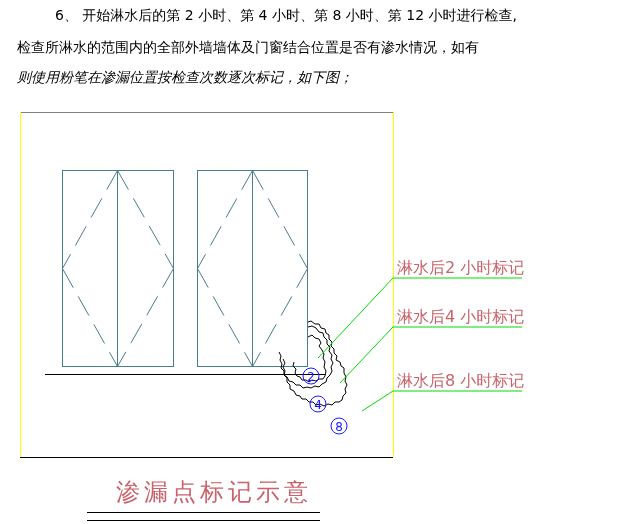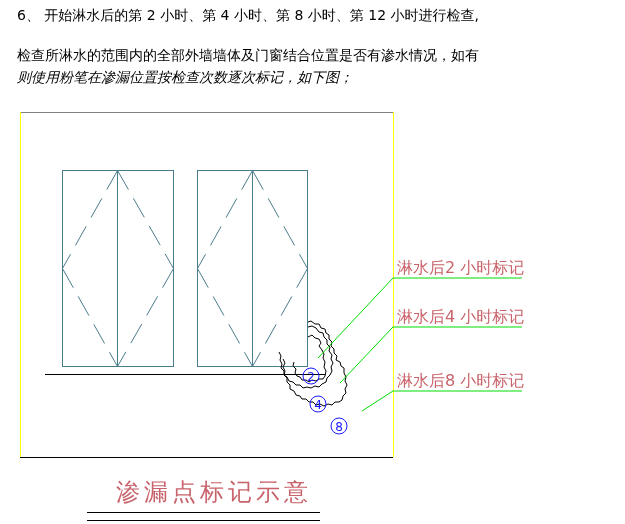--- a/index.html
+++ b/index.html
@@ -1,20 +1,20 @@
 <!DOCTYPE html>
 <html><head>
 <meta charset="utf-8">
 <style>
   html, body { margin: 0; padding: 0; background: #ffffff; }
   body { width: 625px; height: 524px; position: relative; overflow: hidden;
          font-family: "DejaVu Sans", "Liberation Sans", sans-serif; }
   .para { position: absolute; left: 17px; font-size: 14px; color: #000; line-height: 18px; white-space: nowrap; }
-  #p1 { top: 6px; }
-  #p2 { top: 46px; }
+  #p1 { top: 6px; margin-left: 38px; }
+  #p2 { top: 38px; }
   #p3 { top: 68px; font-style: italic; }
   svg { position: absolute; left: 0; top: 0; }
   .label { font-family: "DejaVu Sans", sans-serif; font-size: 16px; fill: #c8636b; }
   .caption { font-family: "DejaVu Serif", serif; font-size: 24px; fill: #c8636b; letter-spacing: 4px; }
   .circ-num { font-family: "DejaVu Sans", sans-serif; font-size: 12px; fill: #1a1aff; }
 </style>
 </head>
 <body>
 
 <div class="para" id="p1">6、 开始淋水后的第 2 小时、第 4 小时、第 8 小时、第 12 小时进行检查,</div>

